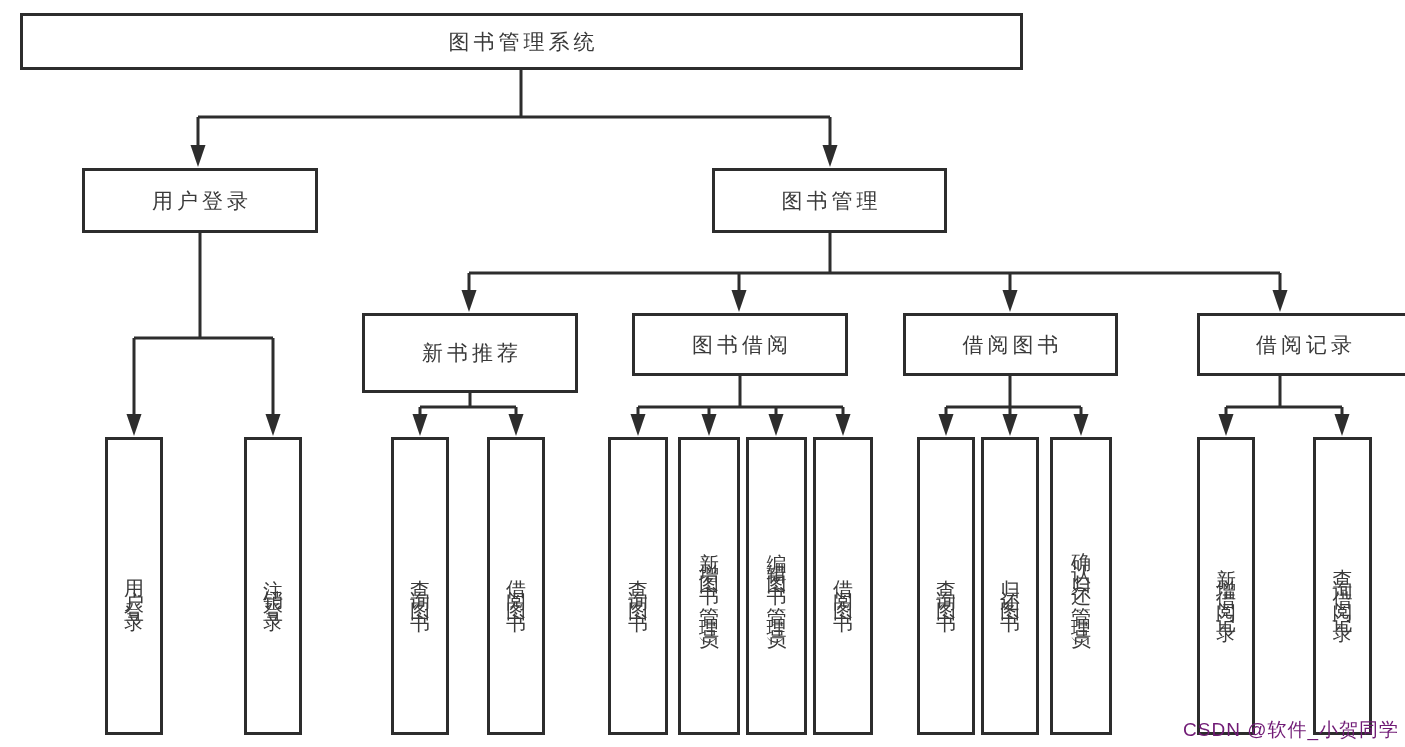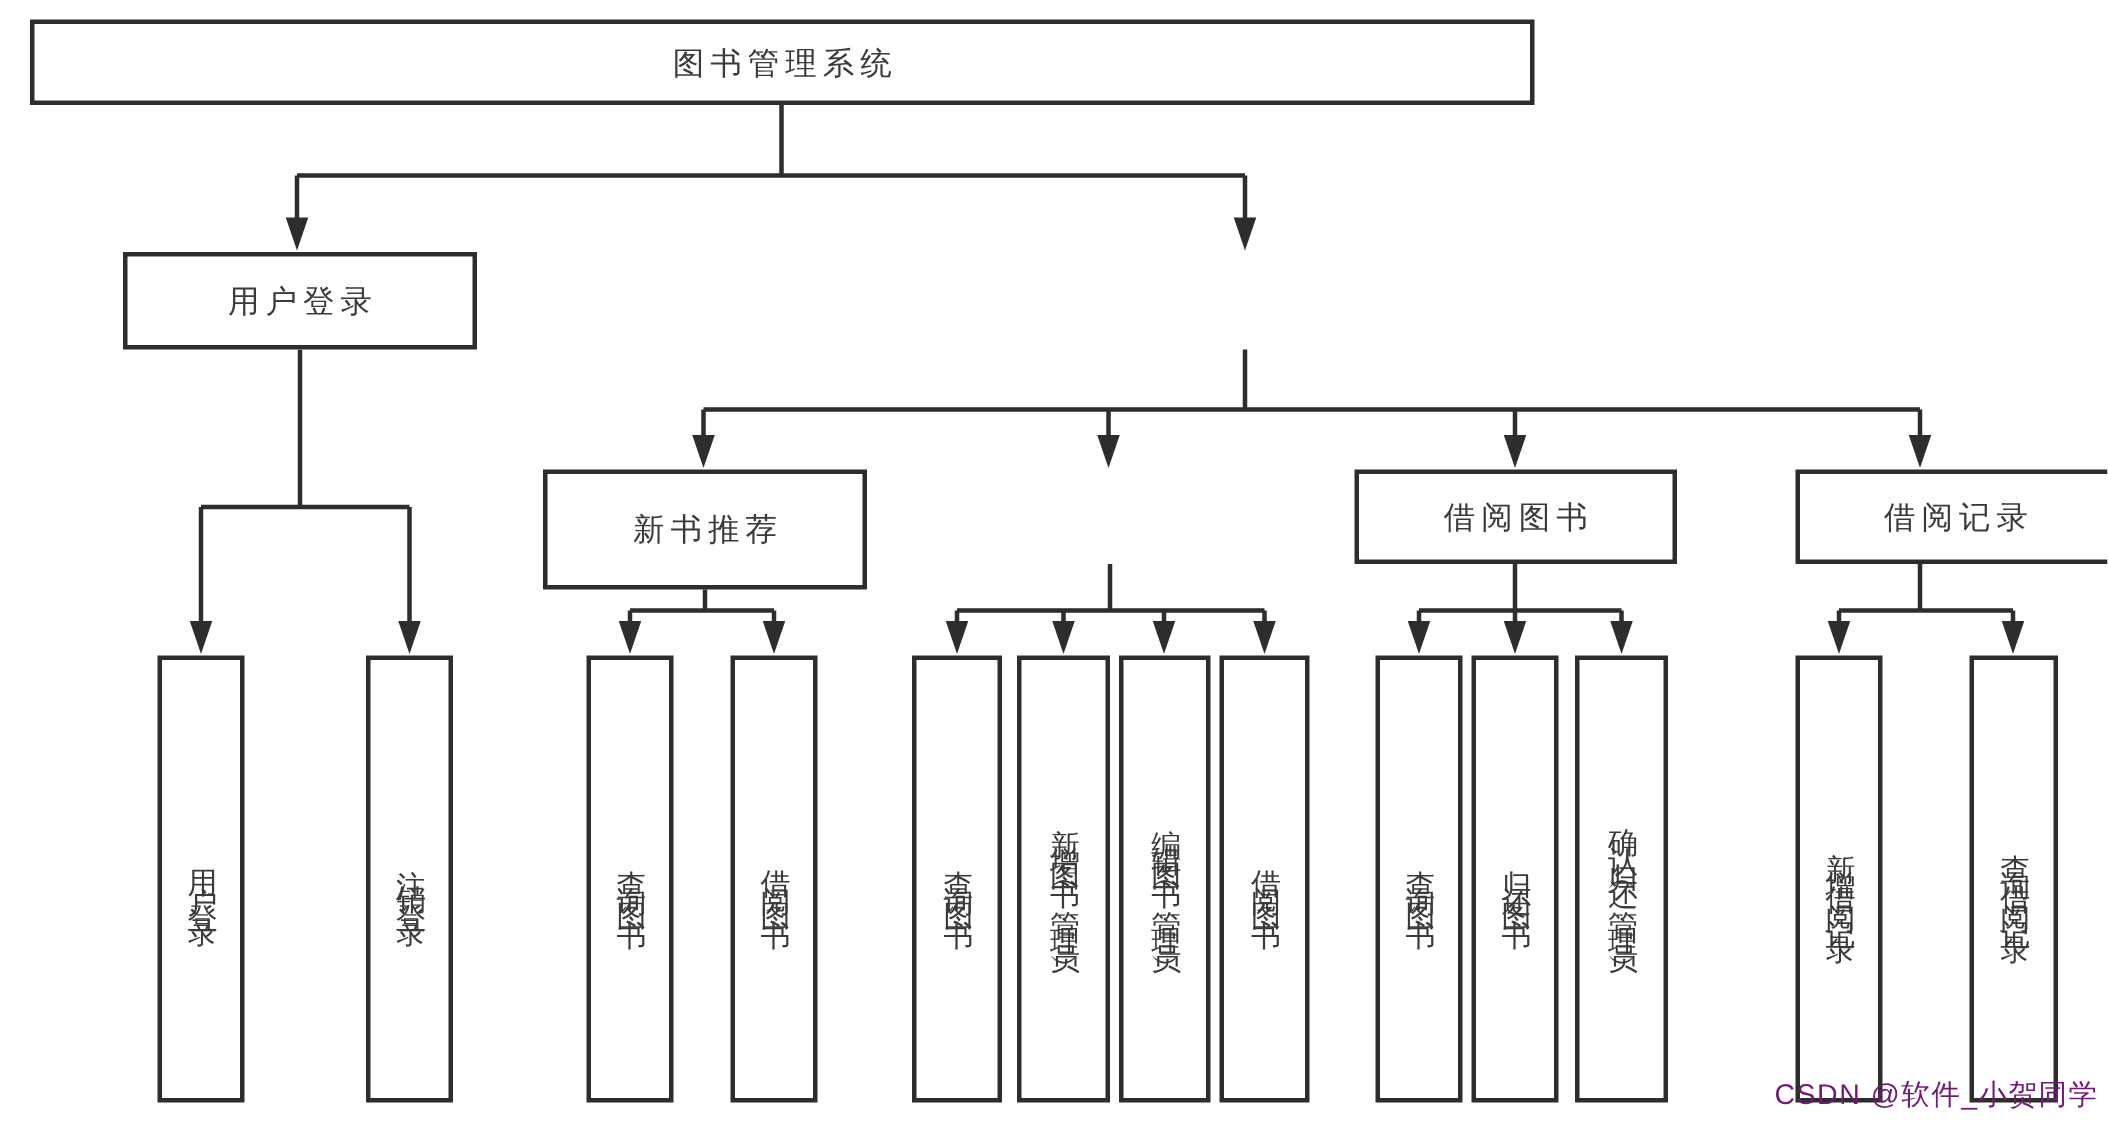--- a/index.html
+++ b/index.html
@@ -89,23 +89,29 @@
     </g>
   </svg>
 
   <div class="node h" style="left:20px;top:13px;width:1003px;height:57px">
     <span>图书管理系统</span>
   </div>
 
   <div class="node h" style="left:82px;top:168px;width:236px;height:65px">
     <span>用户登录</span>
   </div>
+  <div class="node h" style="left:712px;top:168px;width:235px;height:65px">
+    <span>图书管理</span>
+  </div>
 
   <div class="node h" style="left:362px;top:313px;width:216px;height:80px">
     <span>新书推荐</span>
+  </div>
+  <div class="node h" style="left:632px;top:313px;width:216px;height:63px">
+    <span>图书借阅</span>
   </div>
   <div class="node h" style="left:903px;top:313px;width:215px;height:63px">
     <span>借阅图书</span>
   </div>
   <div class="node h" style="left:1197px;top:313px;width:214px;height:63px">
     <span>借阅记录</span>
   </div>
 
   <div class="node v" style="left:105px;top:437px;width:58px;height:298px">
     <span>用户登录</span>

